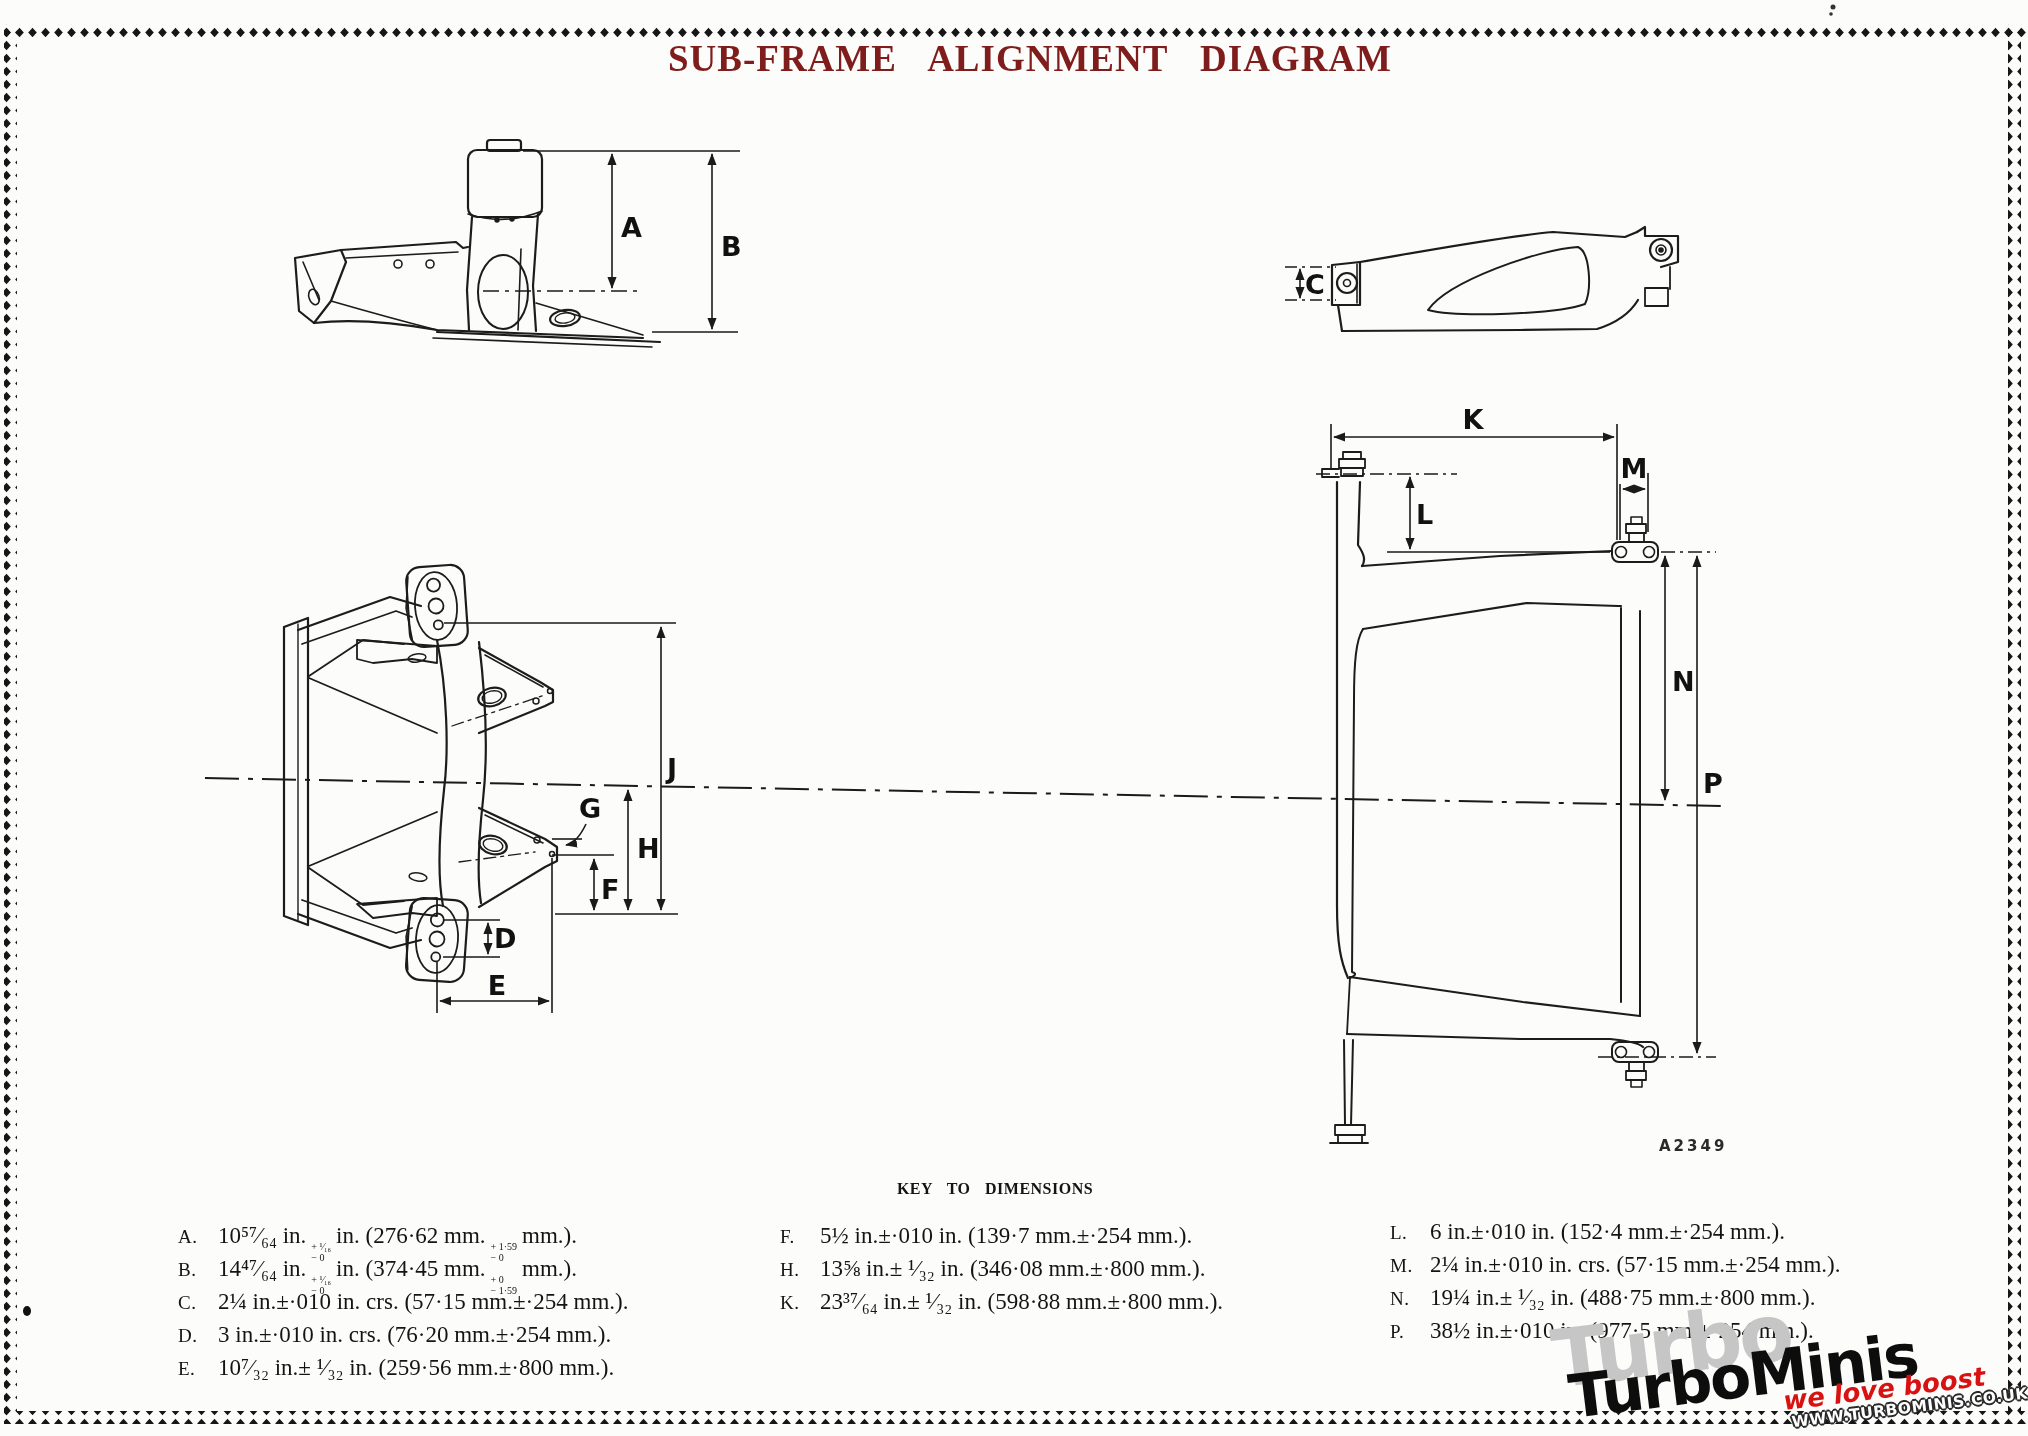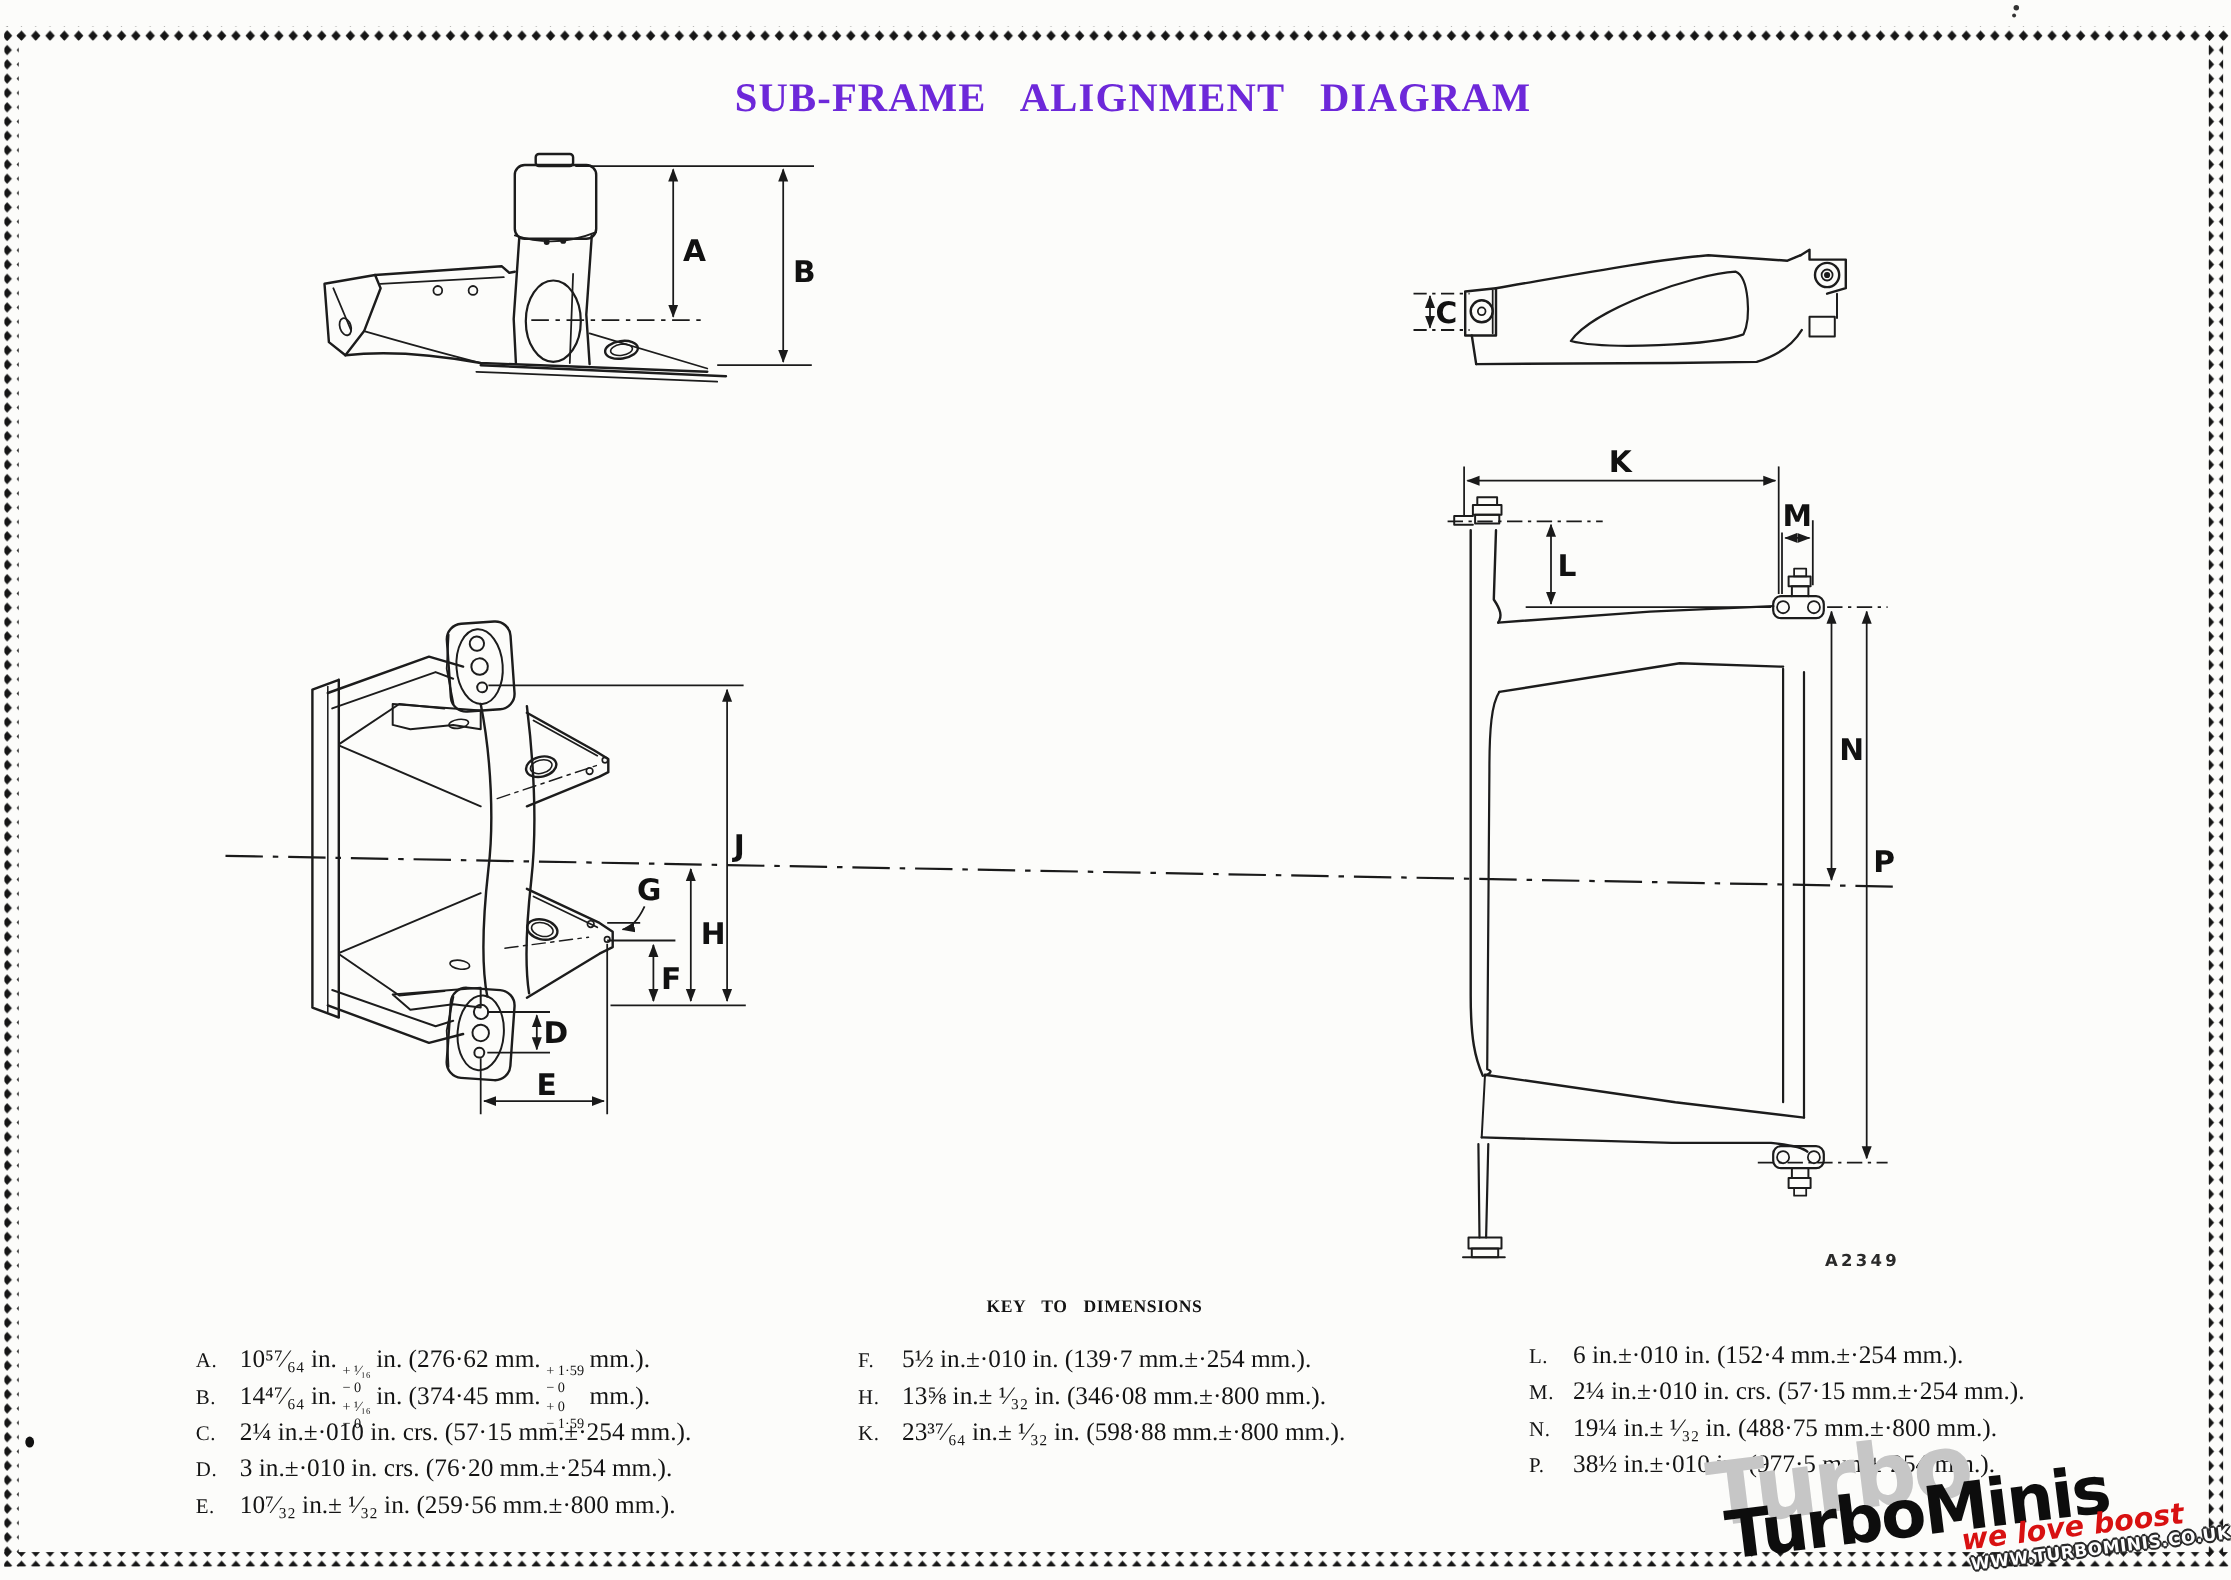--- a/index.html
+++ b/index.html
@@ -3,37 +3,37 @@
 <meta charset="utf-8">
 <style>
   html,body{margin:0;padding:0;}
   body{
     width:2028px;height:1436px;position:relative;overflow:hidden;
     background:#fcfcfa;font-family:"Liberation Serif","DejaVu Serif",serif;color:#141414;
   }
   .page-svg{position:absolute;left:0;top:0;z-index:1;}
   
   .main-title{
-    position:absolute;left:500px;top:68px;width:1060px;text-align:center;
+    position:absolute;left:500px;top:37px;width:1060px;text-align:center;
     font-family:"Liberation Serif","DejaVu Serif",serif;font-weight:700;font-size:37px;
-    letter-spacing:1px;word-spacing:22px;color:#6d28d9;z-index:2;
+    letter-spacing:1px;word-spacing:22px;color:#7f1d1d;z-index:2;
   }
   
   .key-title{
     position:absolute;left:770px;top:1180px;width:450px;text-align:center;
     font-weight:700;font-size:16px;word-spacing:10px;letter-spacing:.5px;z-index:2;
   }
   .key-col{position:absolute;z-index:2;font-size:23px;line-height:33px;white-space:nowrap;}
   .key-col-1{left:150px;top:1219px;margin-left:28px;}
   .key-col-2{left:780px;top:1219px;}
   .key-col-3{left:1390px;top:1215px;}
   .krow{height:33px;}
   .klbl{display:inline-block;width:40px;font-size:19px;letter-spacing:.5px;}
   .ktxt{font-size:23px;}
-  .stk{display:inline-flex;flex-direction:column;font-size:13px;line-height:1.12;
+  .stk{display:inline-flex;flex-direction:column;font-size:10px;line-height:1.12;
        vertical-align:-7px;margin:0 5px;text-align:left;}
   .stk span{display:block;}
   
   .watermark{
     position:absolute;right:-74px;bottom:-10px;width:540px;height:150px;
     transform:rotate(-7deg);z-index:5;font-family:"DejaVu Sans","Liberation Sans",sans-serif;
   }
   .wm-shadow{position:absolute;left:-6px;top:-16px;font-size:80px;font-weight:800;
     color:#c6c6c6;letter-spacing:-3px;}
   .wm-brand{position:absolute;left:6px;top:34px;font-size:60px;font-weight:800;

